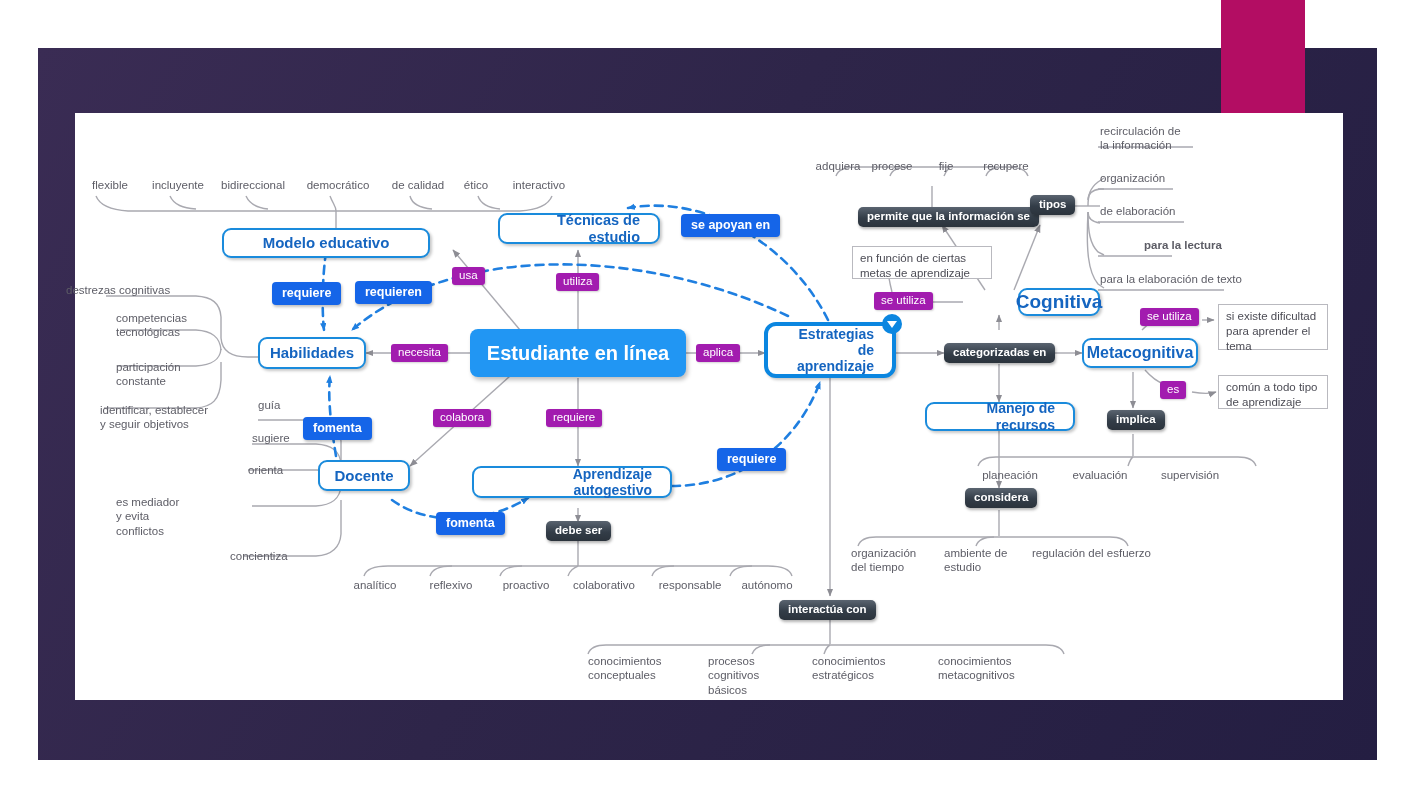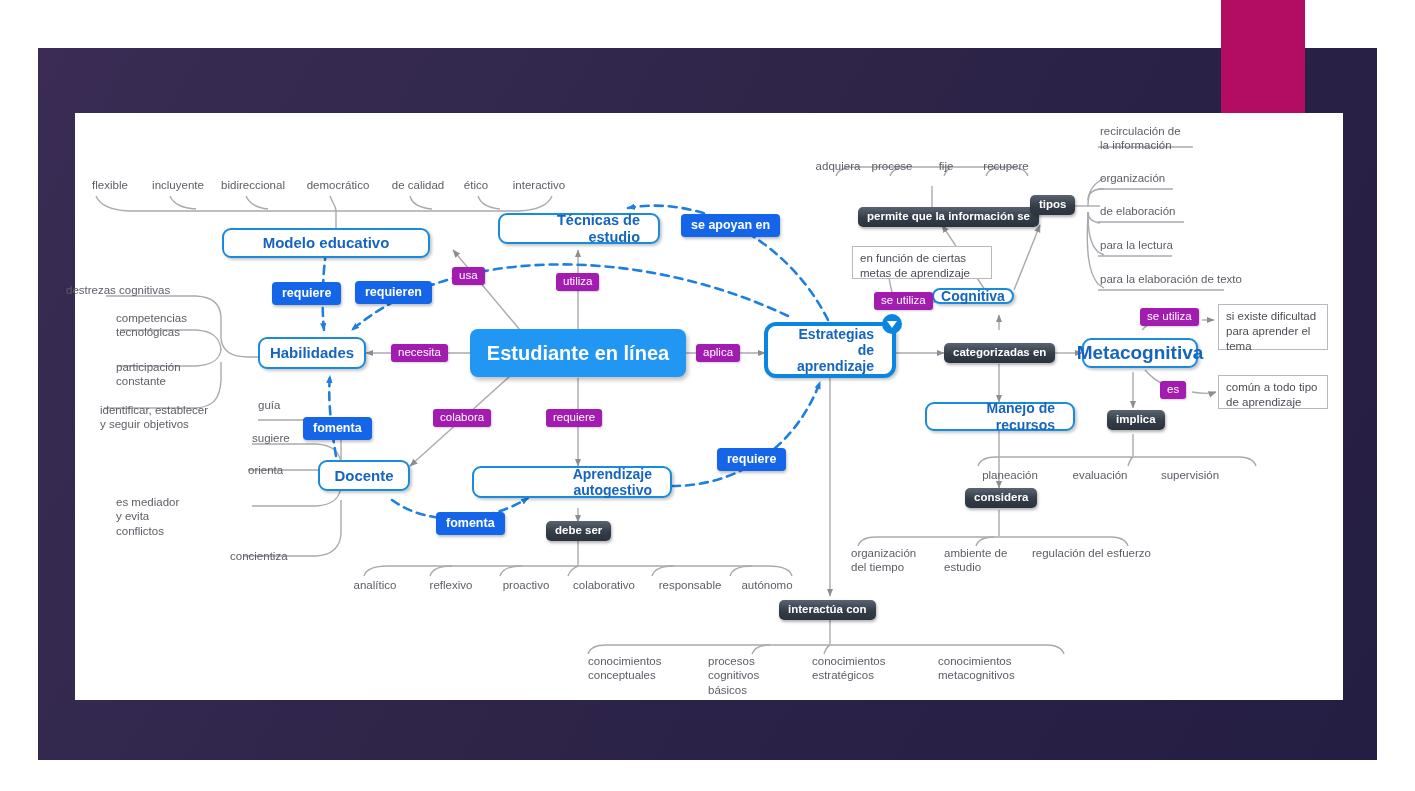--- a/index.html
+++ b/index.html
@@ -215,23 +215,23 @@
 
   <div class="node concept" style="left:472px;top:466px;width:200px;height:32px;font-size:14px;">Aprendizaje autogestivo</div>
 
   <div class="node concept thick" style="left:764px;top:322px;width:132px;height:56px;font-size:14px;
               white-space:pre-line;">Estrategias de
 aprendizaje</div>
   <div class="badge" style="left:882px;top:314px;">
     <span class="tri"></span>
   </div>
 
-  <div class="node concept" style="left:932px;top:288px;width:82px;height:16px;font-size:14px;">Cognitiva</div>
-
-  <div class="node concept" style="left:1082px;top:338px;width:116px;height:30px;font-size:19px;">Metacognitiva</div>
+  <div class="node concept" style="left:1018px;top:288px;width:82px;height:28px;font-size:19px;">Cognitiva</div>
+
+  <div class="node concept" style="left:1082px;top:338px;width:116px;height:30px;font-size:16px;">Metacognitiva</div>
 
   <div class="node concept" style="left:925px;top:402px;width:150px;height:29px;font-size:14px;">Manejo de recursos</div>
 
   <div class="node glabel" style="left:452px;top:267px;">usa</div>
   <div class="node glabel" style="left:556px;top:273px;">utiliza</div>
   <div class="node glabel" style="left:391px;top:344px;">necesita</div>
   <div class="node glabel" style="left:433px;top:409px;">colabora</div>
   <div class="node glabel" style="left:546px;top:409px;">requiere</div>
   <div class="node glabel" style="left:696px;top:344px;">aplica</div>
   <div class="node glabel" style="left:874px;top:292px;">se utiliza</div>
@@ -286,21 +286,21 @@
 
   <div class="attr c" style="left:805px;top:159px;width:66px;">adquiera</div>
   <div class="attr c" style="left:861px;top:159px;width:62px;">procese</div>
   <div class="attr c" style="left:925px;top:159px;width:42px;">fije</div>
   <div class="attr c" style="left:971px;top:159px;width:70px;">recupere</div>
 
   <div class="attr" style="left:1100px;top:124px;width:130px;">recirculación de
 la información</div>
   <div class="attr" style="left:1100px;top:171px;width:120px;">organización</div>
   <div class="attr" style="left:1100px;top:204px;width:120px;">de elaboración</div>
-  <div class="attr" style="left:1100px;top:238px;width:120px;">para la lectura</div>
+  <div class="attr" style="left:1144px;top:238px;width:120px;font-weight:bold;">para la lectura</div>
   <div class="attr" style="left:1100px;top:272px;width:170px;">para la elaboración de texto</div>
 
   <div class="attr c" style="left:970px;top:468px;width:80px;">planeación</div>
   <div class="attr c" style="left:1060px;top:468px;width:80px;">evaluación</div>
   <div class="attr c" style="left:1146px;top:468px;width:88px;">supervisión</div>
 
   <div class="attr" style="left:851px;top:546px;width:100px;">organización
 del tiempo</div>
   <div class="attr" style="left:944px;top:546px;width:90px;">ambiente de
 estudio</div>

